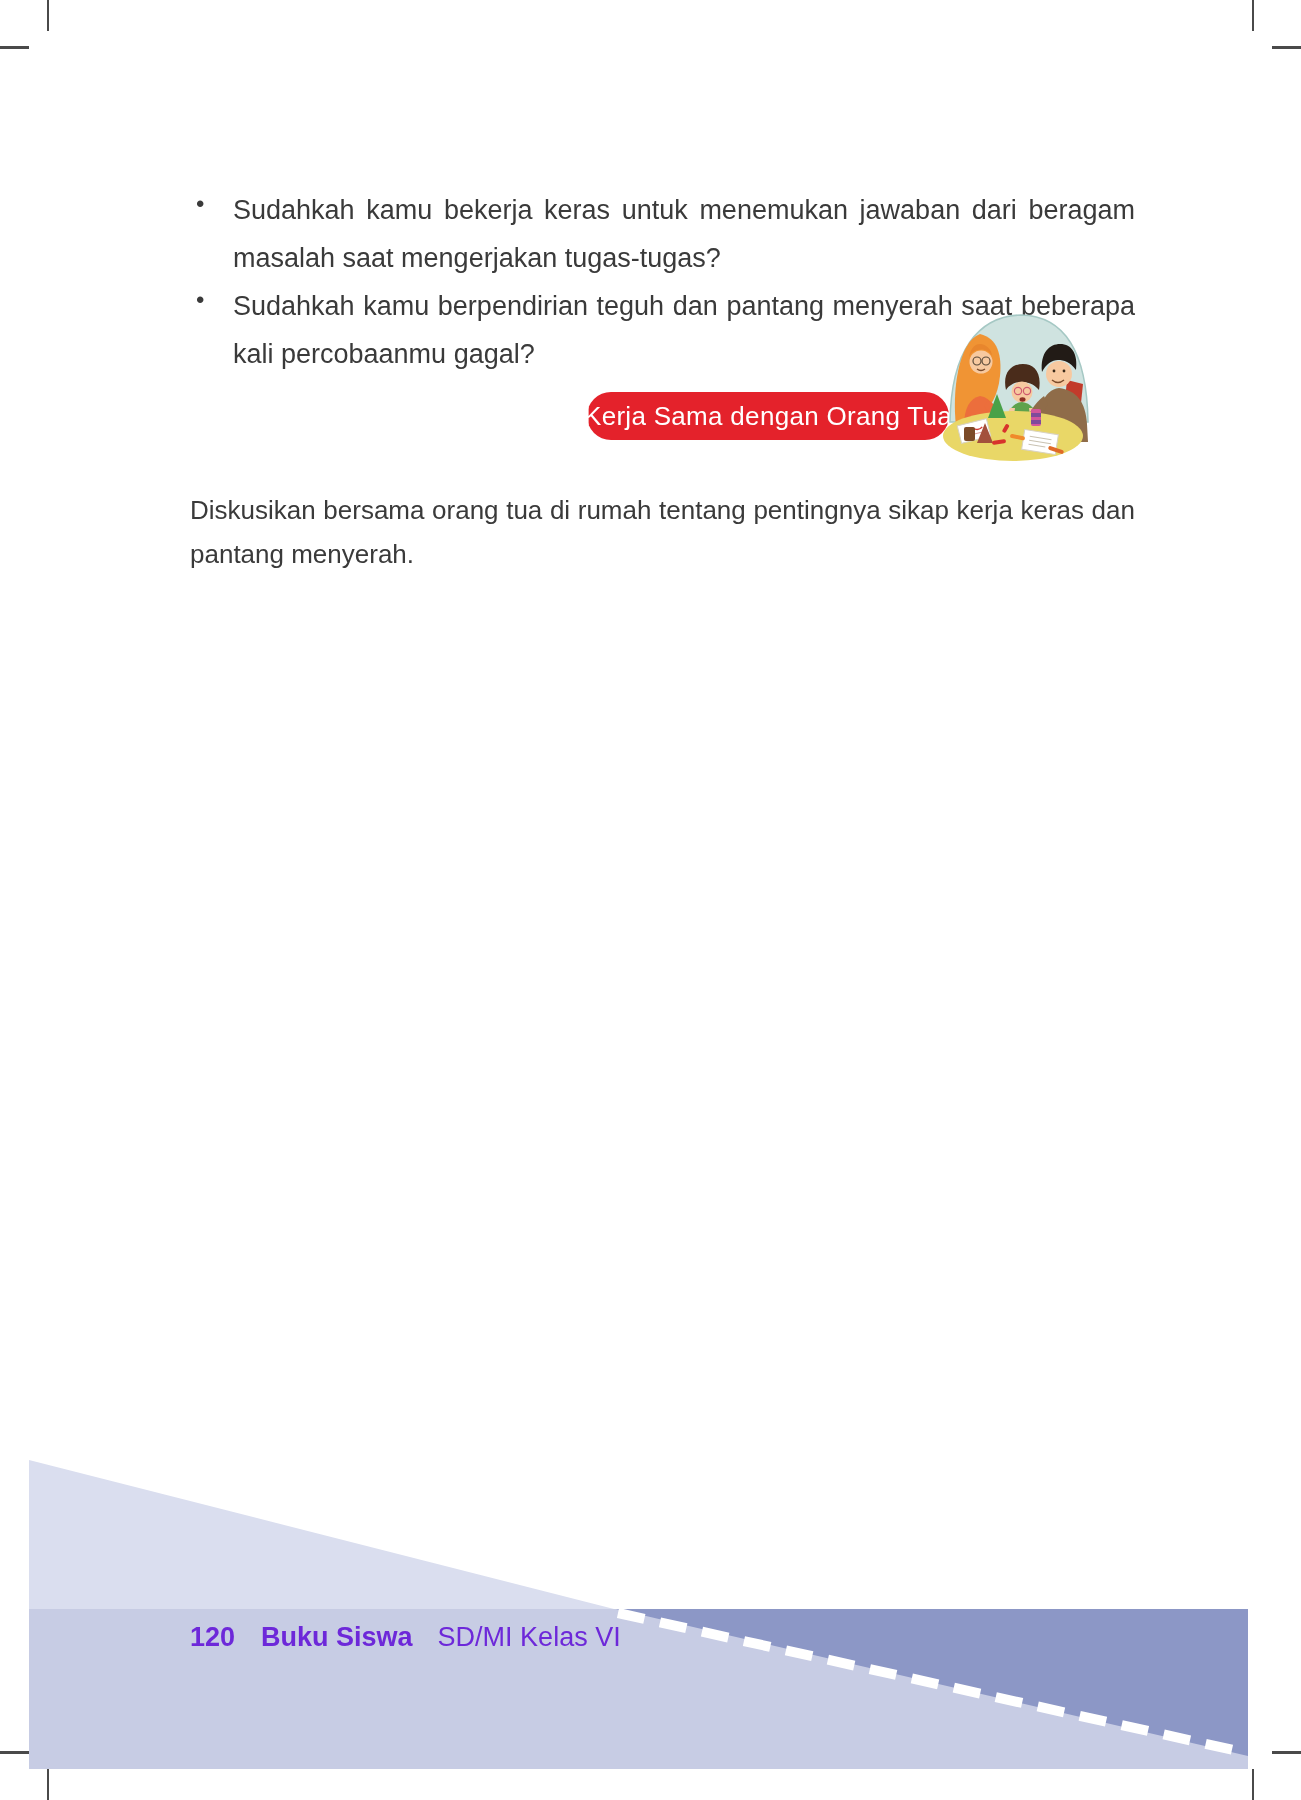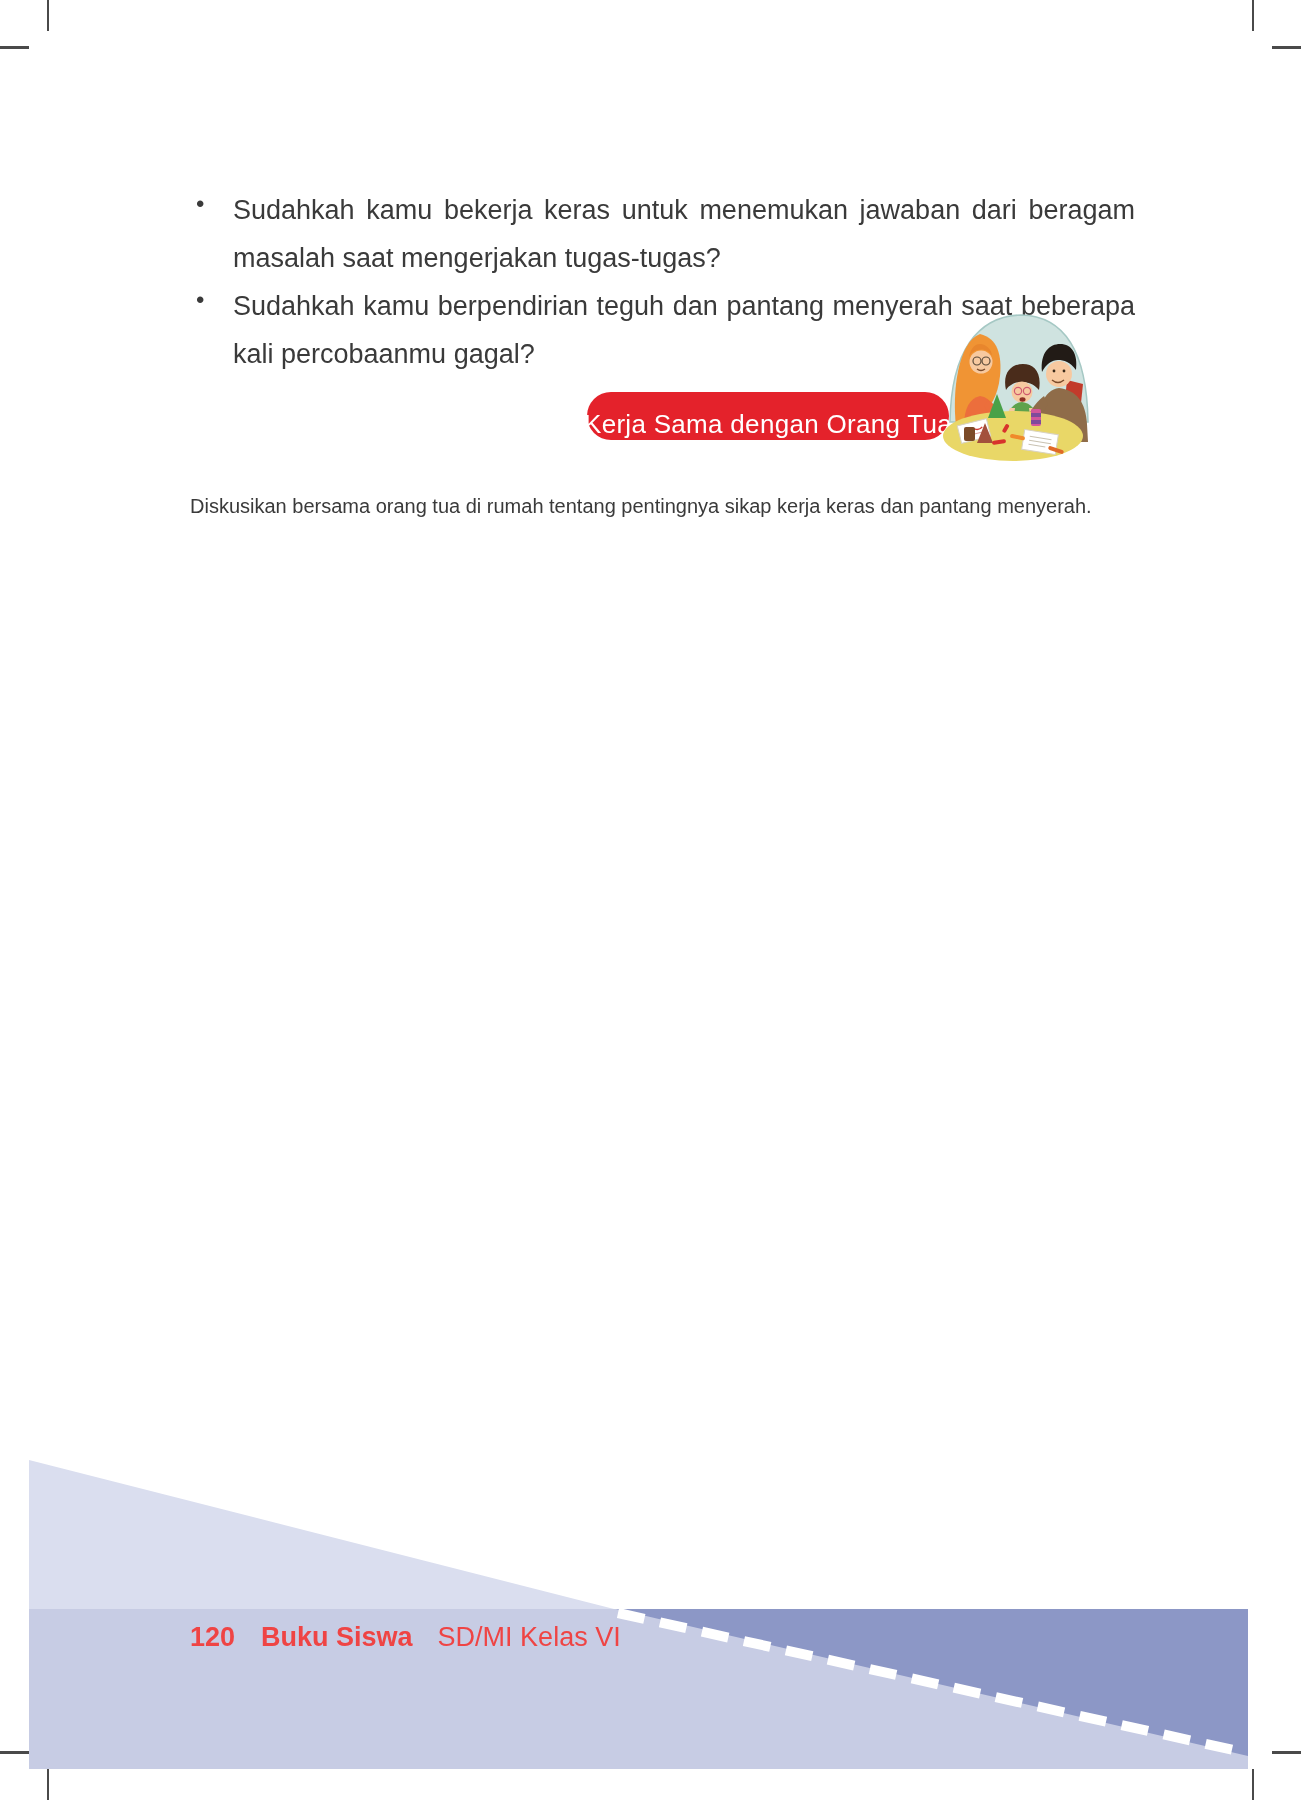--- a/index.html
+++ b/index.html
@@ -24,37 +24,37 @@
   
   .bullets { position:absolute; left:190px; top:186px; width:945px; }
   .bullet-item { display:flex; }
   .bullet-dot { flex:0 0 43px; width:43px; font-size:24px; line-height:36px; padding-left:6px; }
   .bullet-text { flex:1; font-size:27px; line-height:48px; text-align:justify; }
 
   
   .banner {
     position:absolute; left:587px; top:392px; width:362px; height:48px;
     background:#e4222b; border-radius:26px;
-    display:flex; align-items:flex-end; justify-content:center; z-index:1;
+    display:flex; align-items:center; justify-content:center; z-index:1;
   }
   .banner-label { color:#ffffff; font-size:26px; white-space:nowrap; letter-spacing:0.3px; }
 
   .illustration { position:absolute; left:936px; top:296px; z-index:2; }
 
   
   .paragraphs { position:absolute; left:190px; top:488px; width:945px; }
-  .para { font-size:20px; line-height:36px; text-align:justify; margin-bottom:8px; }
+  .para { font-size:26px; line-height:44px; text-align:justify; margin-bottom:8px; }
 
   
   .bottom-decoration { position:absolute; left:0; top:1400px; }
 
   
   .footer {
     position:absolute; left:190px; top:1622px; z-index:3;
-    display:flex; align-items:baseline; color:#ef4444; font-size:27px;
+    display:flex; align-items:baseline; color:#6d28d9; font-size:27px;
   }
   .footer .pgnum  { font-weight:bold; margin-right:26px; }
   .footer .btitle { font-weight:bold; margin-right:25px; }
 </style>
 </head>
 <body>
 
 <div class="page">
 
   <div class="mark v tlv"></div>

